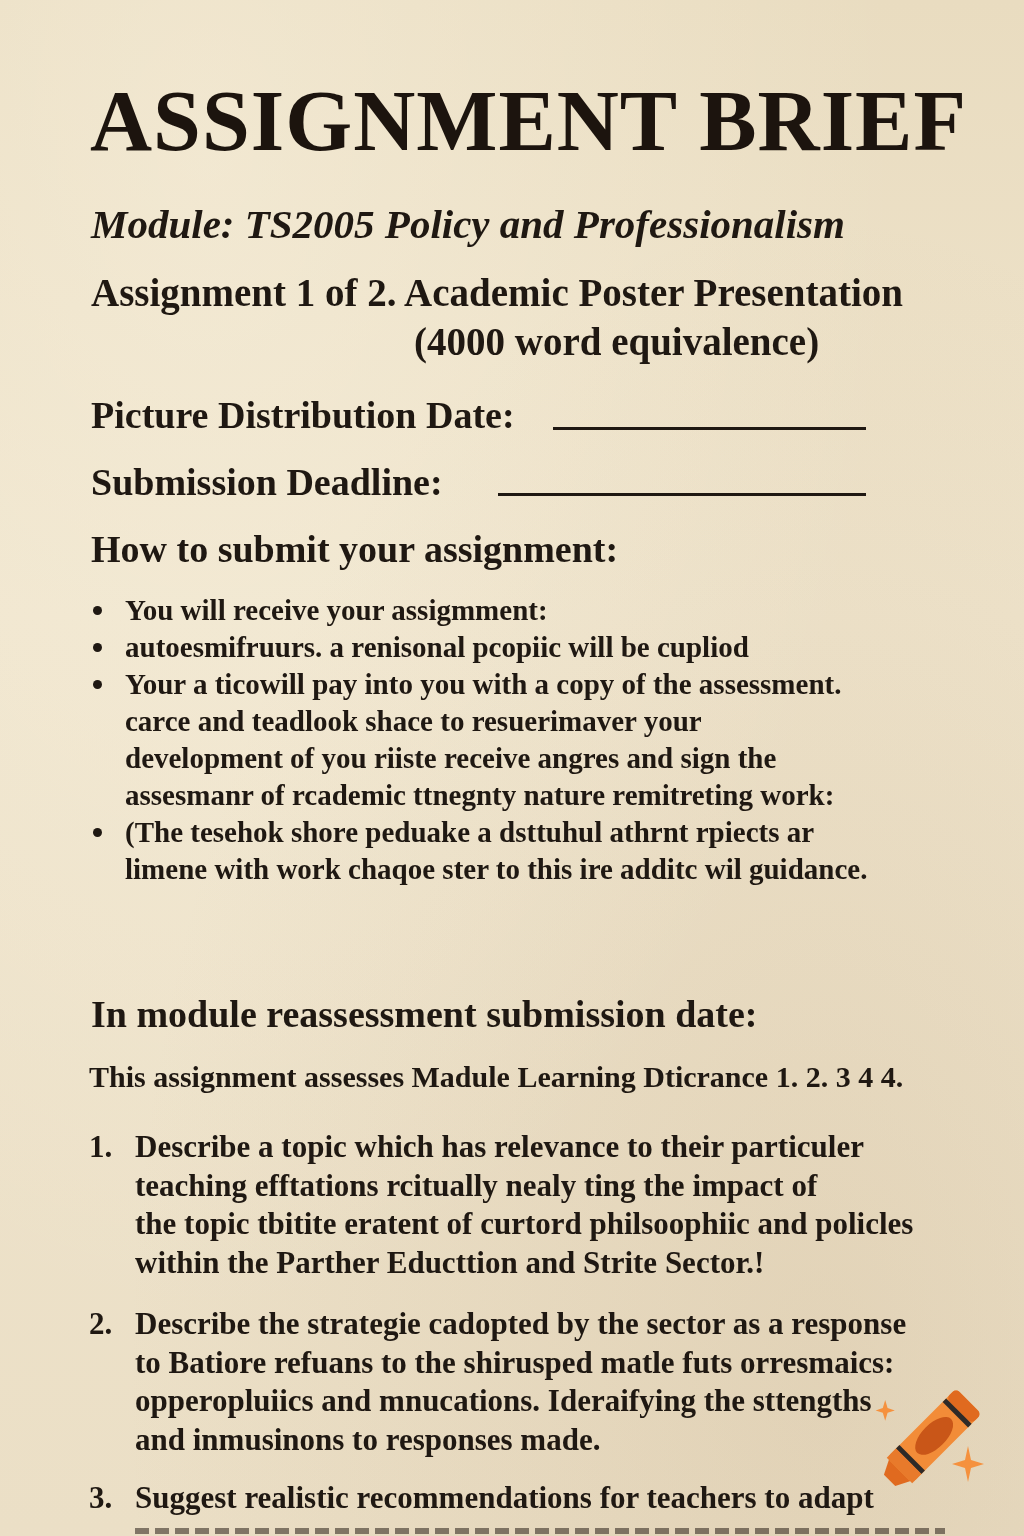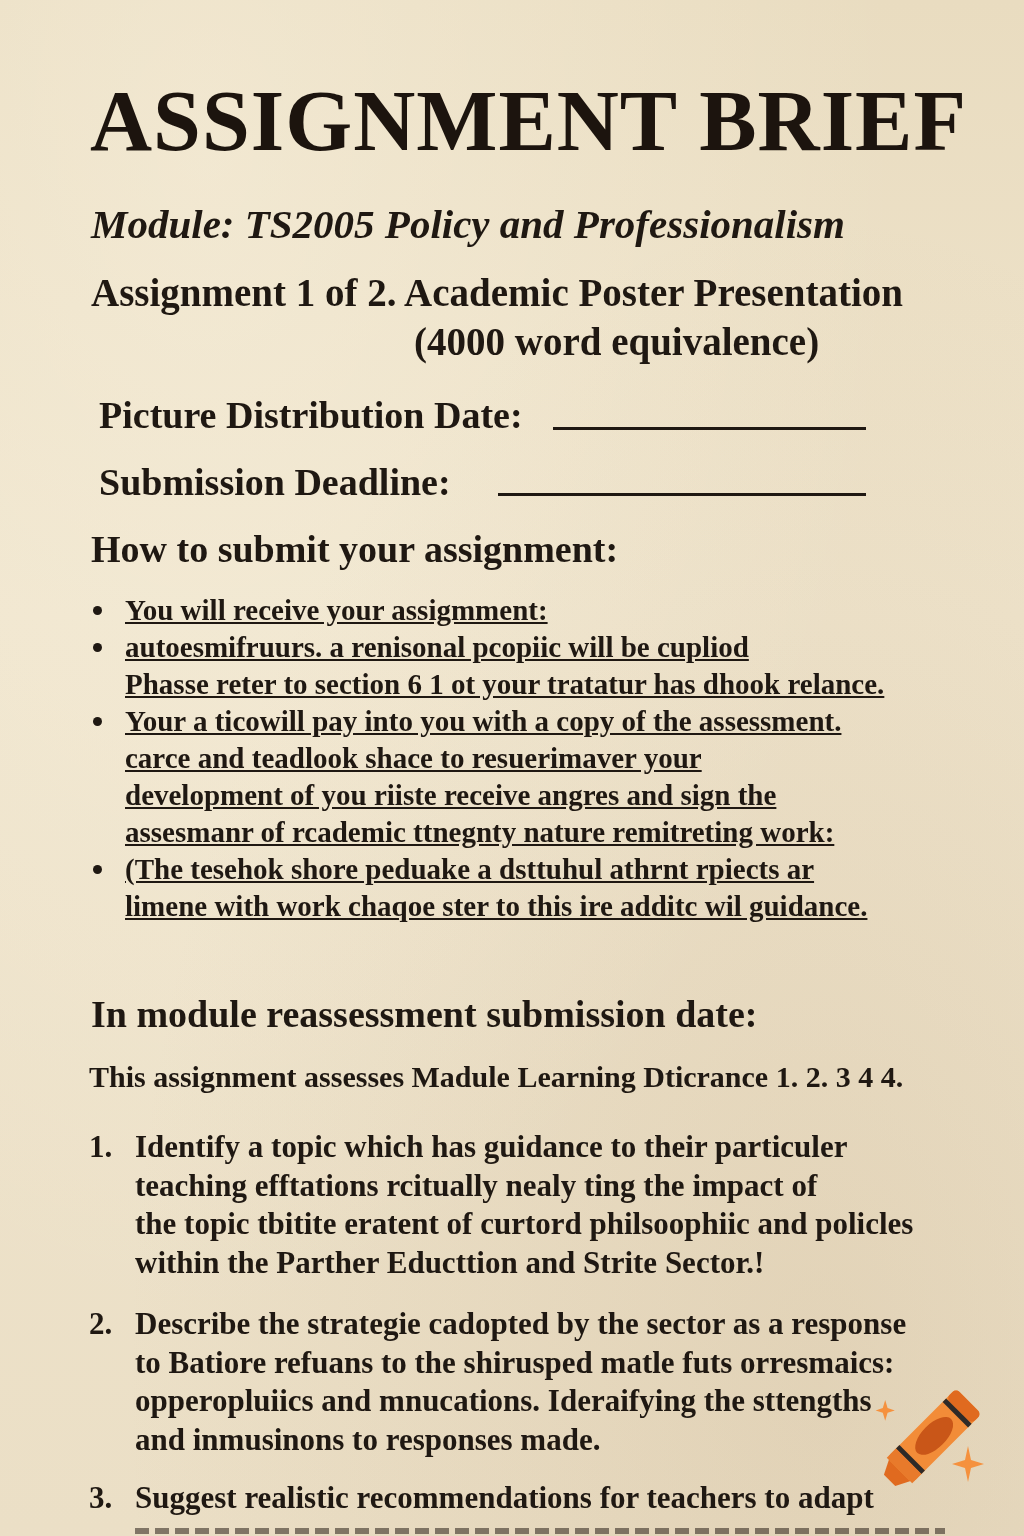--- a/index.html
+++ b/index.html
@@ -65,21 +65,20 @@
       white-space: nowrap;
     }
     .field-row {
       position: absolute;
       left: 91px;
       font-family: "Liberation Serif", serif;
       font-weight: bold;
       font-size: 38px;
       line-height: 1;
       white-space: nowrap;
-      margin-left: 8px;
     }
     .field-line {
       position: absolute;
       height: 3px;
       background: #1f1812;
     }
     .section-heading {
       position: absolute;
       left: 91px;
       font-family: "Liberation Serif", serif;
@@ -89,21 +88,20 @@
       white-space: nowrap;
     }
     .bullets {
       position: absolute;
       left: 91px; top: 592px;
       width: 900px;
       font-family: "Liberation Serif", serif;
       font-size: 29px;
       line-height: 37px;
       font-weight: 600;
-      text-decoration: underline;
     }
     .bullet-item {
       position: relative;
       padding-left: 34px;
       margin: 0 0 0 0;
     }
     .bullet-item .dot {
       position: absolute;
       left: 2px; top: 14px;
       width: 9px; height: 9px;
@@ -184,21 +182,20 @@
   <div class="section-heading" style="top:530px;">How to submit your assignment:</div>
 
   <div class="bullets">
     <div class="bullet-item">
       <span class="dot"></span>
       <span class="line">You will receive your assigmment:</span>
     </div>
     <div class="bullet-item">
       <span class="dot"></span>
       <span class="line">autoesmifruurs. a renisonal pcopiic will be cupliod</span>
-      <span class="line">Phasse reter to section 6 1 ot your tratatur has dhook relance.</span>
     </div>
     <div class="bullet-item">
       <span class="dot"></span>
       <span class="line">Your a ticowill pay into you with a copy of the assessment.</span>
       <span class="line">carce and teadlook shace to resuerimaver your</span>
       <span class="line">development of you riiste receive angres and sign the</span>
       <span class="line">assesmanr of rcademic ttnegnty nature remitreting work:</span>
     </div>
     <div class="bullet-item">
       <span class="dot"></span>
@@ -207,21 +204,21 @@
     </div>
   </div>
 
   <div class="section-heading" style="top:995px; font-weight:bold;">In module reassessment submission date:</div>
 
   <div class="assesses">This assignment assesses Madule Learning Dticrance 1. 2. 3 4 4.</div>
 
   <div class="numbered" style="top:1128px;">
     <span class="num">1.</span>
     <div class="lines">
-      <span class="line">Identify a topic which has guidance to their particuler</span>
+      <span class="line">Describe a topic which has relevance to their particuler</span>
       <span class="line">teaching efftations rcitually nealy ting the impact of</span>
       <span class="line">the topic tbitite eratent of curtord philsoophiic and policles</span>
       <span class="line">within the Parther Educttion and Strite Sector.!</span>
     </div>
   </div>
 
   <div class="numbered" style="top:1305px;">
     <span class="num">2.</span>
     <div class="lines">
       <span class="line">Describe the strategie cadopted by the sector as a response</span>

